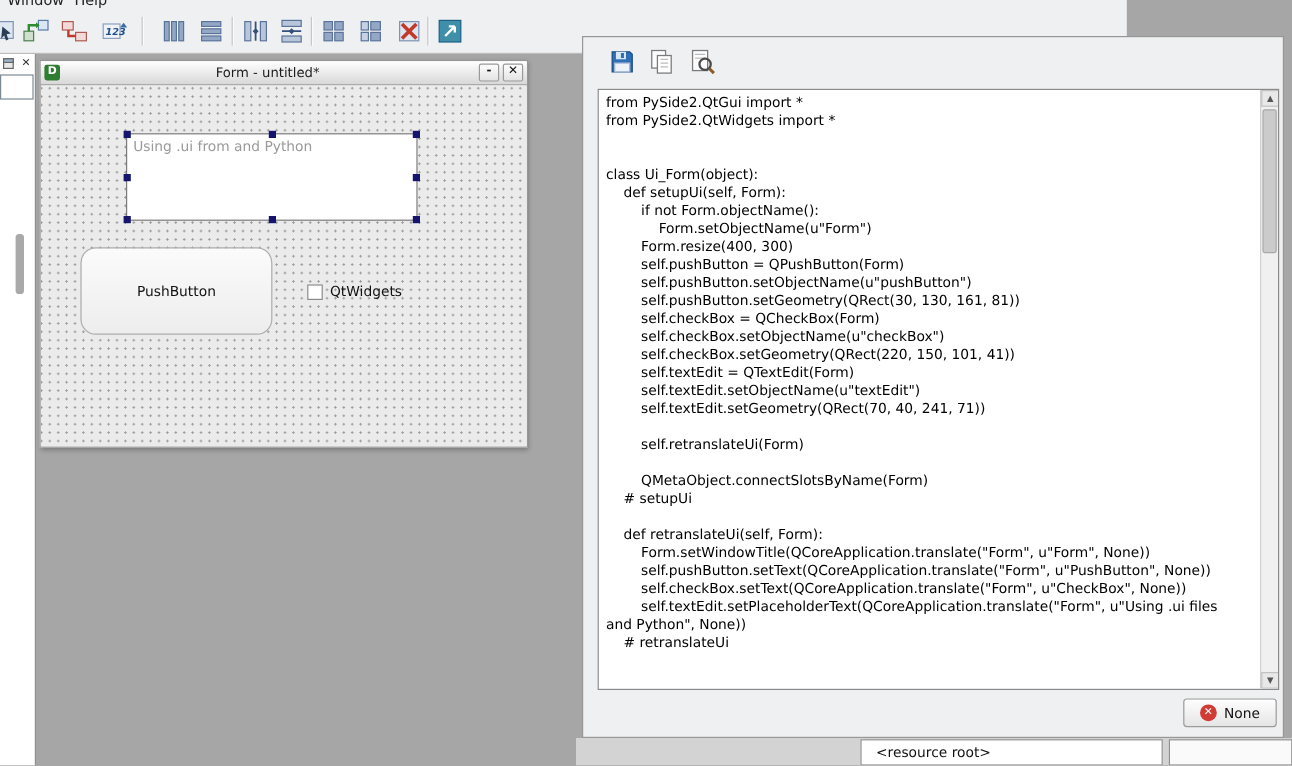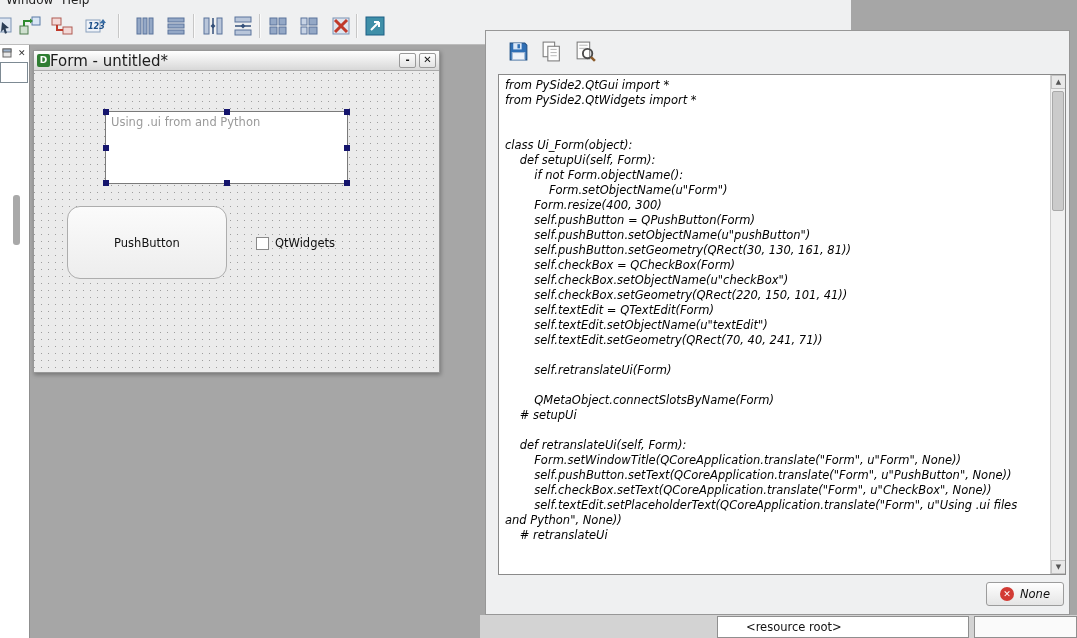--- a/index.html
+++ b/index.html
@@ -7,21 +7,21 @@
   body {
     position: relative;
     background: #a6a6a6;
     font-family: "DejaVu Sans", "Liberation Sans", sans-serif;
     font-size: 11.5px;
     color: #1a1a1a;
   }
 
   
   .topbar {
-    position: absolute; left: 0; top: 0; width: 851px; height: 45px;
+    position: absolute; left: 0; top: 0; width: 939px; height: 45px;
     background: #eff0f1; border-bottom: 1px solid #bcbcbc;
   }
   .menu-label { position: absolute; top: -7px; font-size: 12px; color: #222; }
   .menu-window { left: 6px; }
   .menu-help { left: 62px; }
   .tb-icon {
     position: absolute; top: 13px; width: 26px; height: 26px;
     display: flex; align-items: center; justify-content: flex-start; font-style: italic;
   }
   .tb-sep { position: absolute; top: 14px; width: 2px; height: 24px;
@@ -52,21 +52,21 @@
     position: absolute; left: 0; top: 0; right: 0; height: 20px;
     background: linear-gradient(#ffffff, #d8d8d8);
     border-bottom: 1px solid #ababab;
     display: flex; align-items: center; padding: 0 3px;
   }
   .form-title-icon {
     width: 13px; height: 13px; background: #2f7d32; border-radius: 2px;
     color: #fff; font-size: 9px; font-weight: bold; line-height: 13px;
     text-align: center; flex: none;
   }
-  .form-title-text { flex: 1; text-align: left; font-size: 15px; color: #1c1c1c; }
+  .form-title-text { flex: 1; text-align: center; font-size: 11px; color: #1c1c1c; }
   .title-btn {
     width: 17px; height: 15px; margin-left: 3px; flex: none;
     background: linear-gradient(#fdfdfd, #e3e3e3); border: 1px solid #9a9a9a;
     border-radius: 2px; font-size: 10px; font-weight: bold; line-height: 12px;
     text-align: center; color: #111;
   }
   .form-canvas {
     position: absolute; left: 0; top: 21px; right: 0; bottom: 0;
     background-color: #ebebeb;
     background-image: radial-gradient(#9d9d9d 0.9px, transparent 1px);
@@ -92,21 +92,21 @@
   }
   .qt-checkbox {
     position: absolute; left: 222px; top: 163px; height: 16px;
     display: flex; align-items: center; gap: 6px; font-size: 11.5px; color: #111;
   }
   .checkbox-square { width: 13px; height: 13px; background: #fff; border: 1px solid #8a8a8a; }
 
   
   .dialog {
     position: absolute; left: 485px; top: 30px; width: 585px; height: 585px;
-    background: #eff0f1; border: 1px solid #979797; font-style: italic;
+    background: #eff0f1; border: 1px solid #979797;
   }
   .dlg-icon {
     position: absolute; top: 7px; width: 26px; height: 26px;
     display: flex; align-items: center; justify-content: center;
   }
   .code-area {
     position: absolute; left: 12px; top: 43px; width: 568px; height: 501px;
     background: #fff; border: 1px solid #8a8a8a; overflow: hidden;
   }
   .code-pre {
@@ -143,21 +143,21 @@
   }
 
   
   .bottom-strip {
     position: absolute; left: 480px; top: 615px; width: 597px; height: 23px;
     background: #d3d3d3;
   }
   .resource-box {
     position: absolute; left: 717px; top: 616px; width: 252px; height: 22px;
     background: #fff; border: 1px solid #8f8f8f;
-    font-size: 11.5px; color: #111; padding: 3px 0 0 28px;
+    font-size: 11.5px; color: #111; padding: 3px 0 0 12px;
   }
   .side-box {
     position: absolute; left: 974px; top: 616px; width: 103px; height: 22px;
     background: #fafafa; border: 1px solid #8f8f8f;
   }
 
   svg { display: block; }
 </style>
 </head>
 <body>

